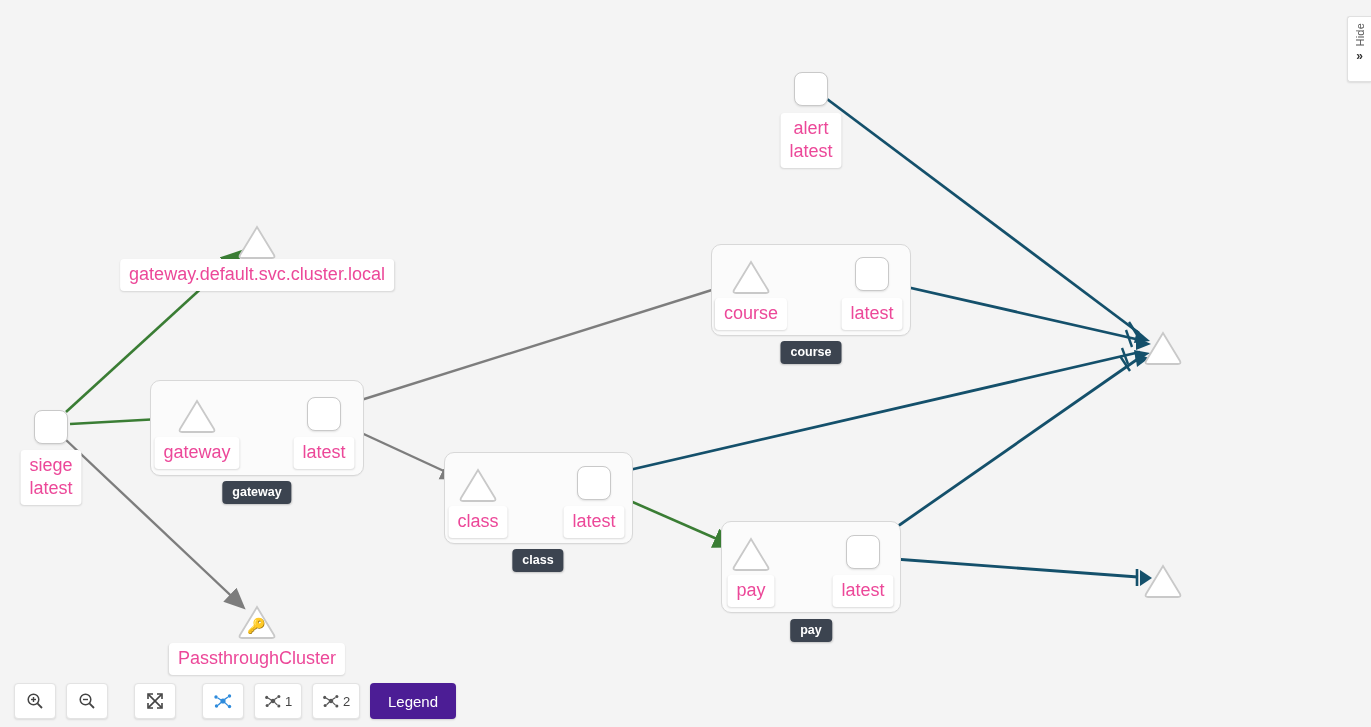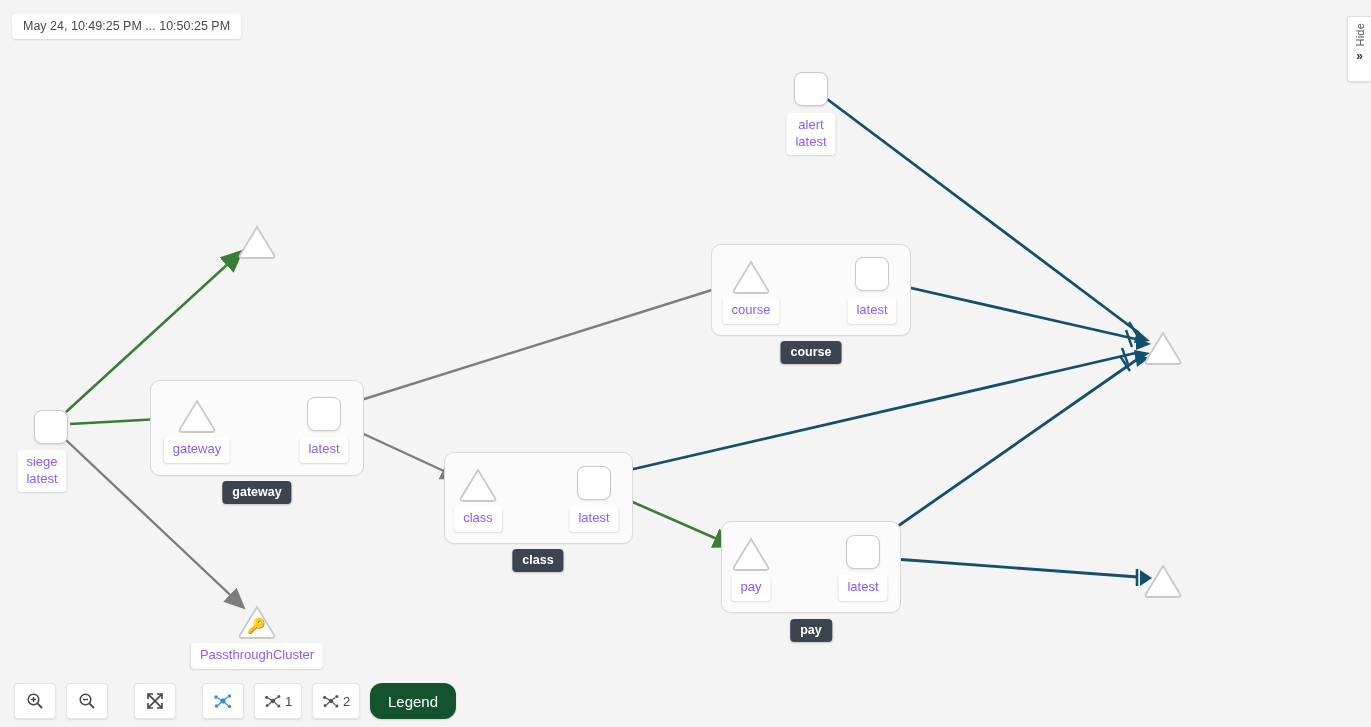--- a/index.html
+++ b/index.html
@@ -138,22 +138,22 @@
     color: #101010;
   }
 
   
   .node-label {
     position: absolute;
     transform: translateX(-50%);
     background: #ffffff;
     border-radius: 4px;
     padding: 4px 9px 5px 9px;
-    font-size: 13px;
-    color: #8b5cf6;
+    font-size: 18px;
+    color: #ec4899;
     line-height: 1.28;
     text-align: center;
     white-space: nowrap;
     box-shadow: 0 1px 2px rgba(0,0,0,0.13);
     z-index: 20;
   }
   .node-label .line2 { display: block; }
 
   
   .toolbar {
@@ -182,24 +182,24 @@
   .tb-btn.wide { width: 48px; gap: 2px; }
   .tb-btn .tb-num {
     font-size: 13px;
     color: #444;
     margin-left: 1px;
   }
   .tb-sep { width: 6px; }
   .legend-btn {
     height: 36px;
     padding: 0 18px;
-    background: #14532d;
+    background: #4c1d95;
     color: #ffffff;
     border: none;
-    border-radius: 12px;
+    border-radius: 4px;
     font-size: 15px;
     font-family: "Liberation Sans", sans-serif;
     cursor: pointer;
     box-shadow: 0 1px 2px rgba(0,0,0,0.15);
   }
 </style>
 </head>
 <body>
 
 <div id="app">
@@ -277,21 +277,21 @@
 
     <div class="cluster-box" style="left:444px; top:452px; width:189px; height:92px;"></div>
     <div class="cluster-badge" style="left:538px; top:549px;">class</div>
 
     <div class="cluster-box" style="left:721px; top:521px; width:180px; height:92px;"></div>
     <div class="cluster-badge" style="left:811px; top:619px;">pay</div>
 
     <div class="node" style="left:51px; top:427px;">
       <div class="shape-square"></div>
     </div>
-    <div class="node-label" style="left:42px; top:450px;">
+    <div class="node-label" style="left:51px; top:450px;">
       <span>siege</span>
       <span class="line2">latest</span>
     </div>
 
     <div class="node" style="left:811px; top:89px;">
       <div class="shape-square"></div>
     </div>
     <div class="node-label" style="left:811px; top:113px;">
       <span>alert</span>
       <span class="line2">latest</span>
@@ -369,20 +369,23 @@
       <span>latest</span>
     </div>
 
     <div class="node" style="left:257px; top:242px;">
       <div class="shape-triangle">
         <svg width="40" height="36" viewBox="0 0 40 36">
             <path d="M20,3 L37,31 Q38.5,34 35,34 L5,34 Q1.5,34 3,31 Z" fill="#ffffff" stroke="#c9c9c9" stroke-width="1.8"></path>
           </svg>
       </div>
     </div>
+    <div class="node-label" style="left:257px; top:259px;">
+      <span>gateway.default.svc.cluster.local</span>
+    </div>
 
     <div class="node" style="left:257px; top:622px;">
       <div class="shape-triangle">
         <svg width="40" height="36" viewBox="0 0 40 36">
             <path d="M20,3 L37,31 Q38.5,34 35,34 L5,34 Q1.5,34 3,31 Z" fill="#ffffff" stroke="#c9c9c9" stroke-width="1.8"></path>
           </svg>
         <span class="keyglyph">🔑</span>
       </div>
     </div>
     <div class="node-label" style="left:257px; top:643px;">
@@ -400,21 +403,20 @@
     <div class="node" style="left:1163px; top:581px;">
       <div class="shape-triangle">
         <svg width="40" height="36" viewBox="0 0 40 36">
             <path d="M20,3 L37,31 Q38.5,34 35,34 L5,34 Q1.5,34 3,31 Z" fill="#ffffff" stroke="#c9c9c9" stroke-width="1.8"></path>
           </svg>
       </div>
     </div>
 
   </div>
 
-  <div class="timerange-chip">May 24, 10:49:25 PM ... 10:50:25 PM</div>
 
   <div class="hide-tab">
     <span class="hide-label">Hide</span>
     <span class="hide-chev">»</span>
   </div>
 
   <div class="toolbar">
 
     <div class="tb-btn">
       <svg width="18" height="18" viewBox="0 0 18 18">

